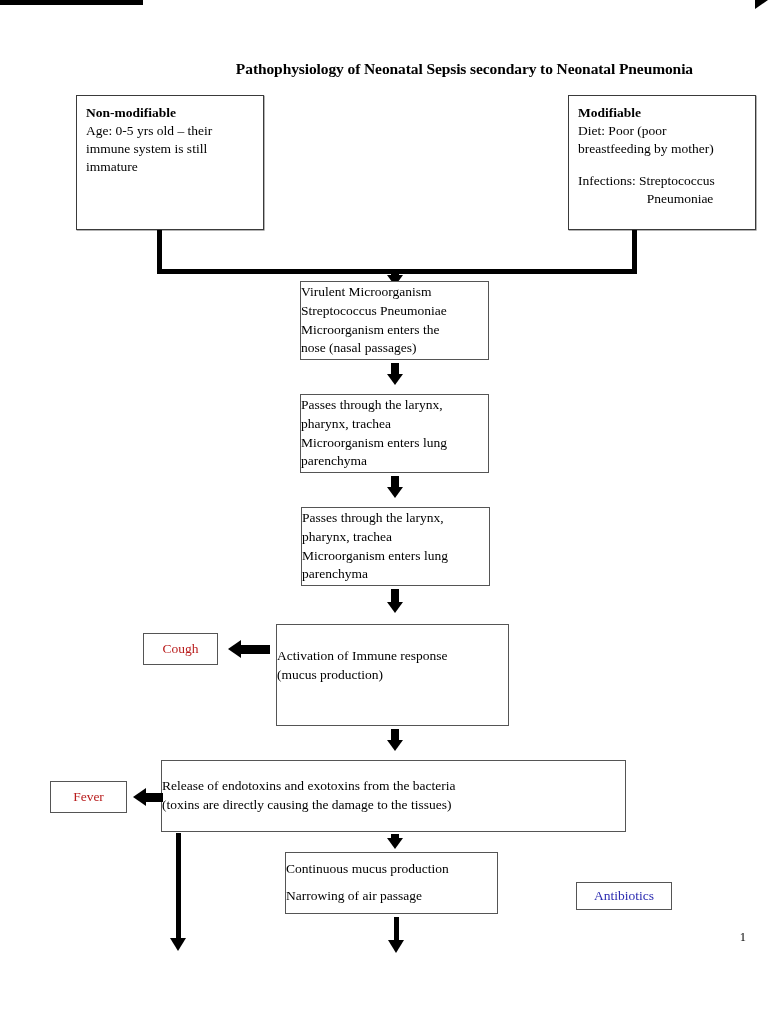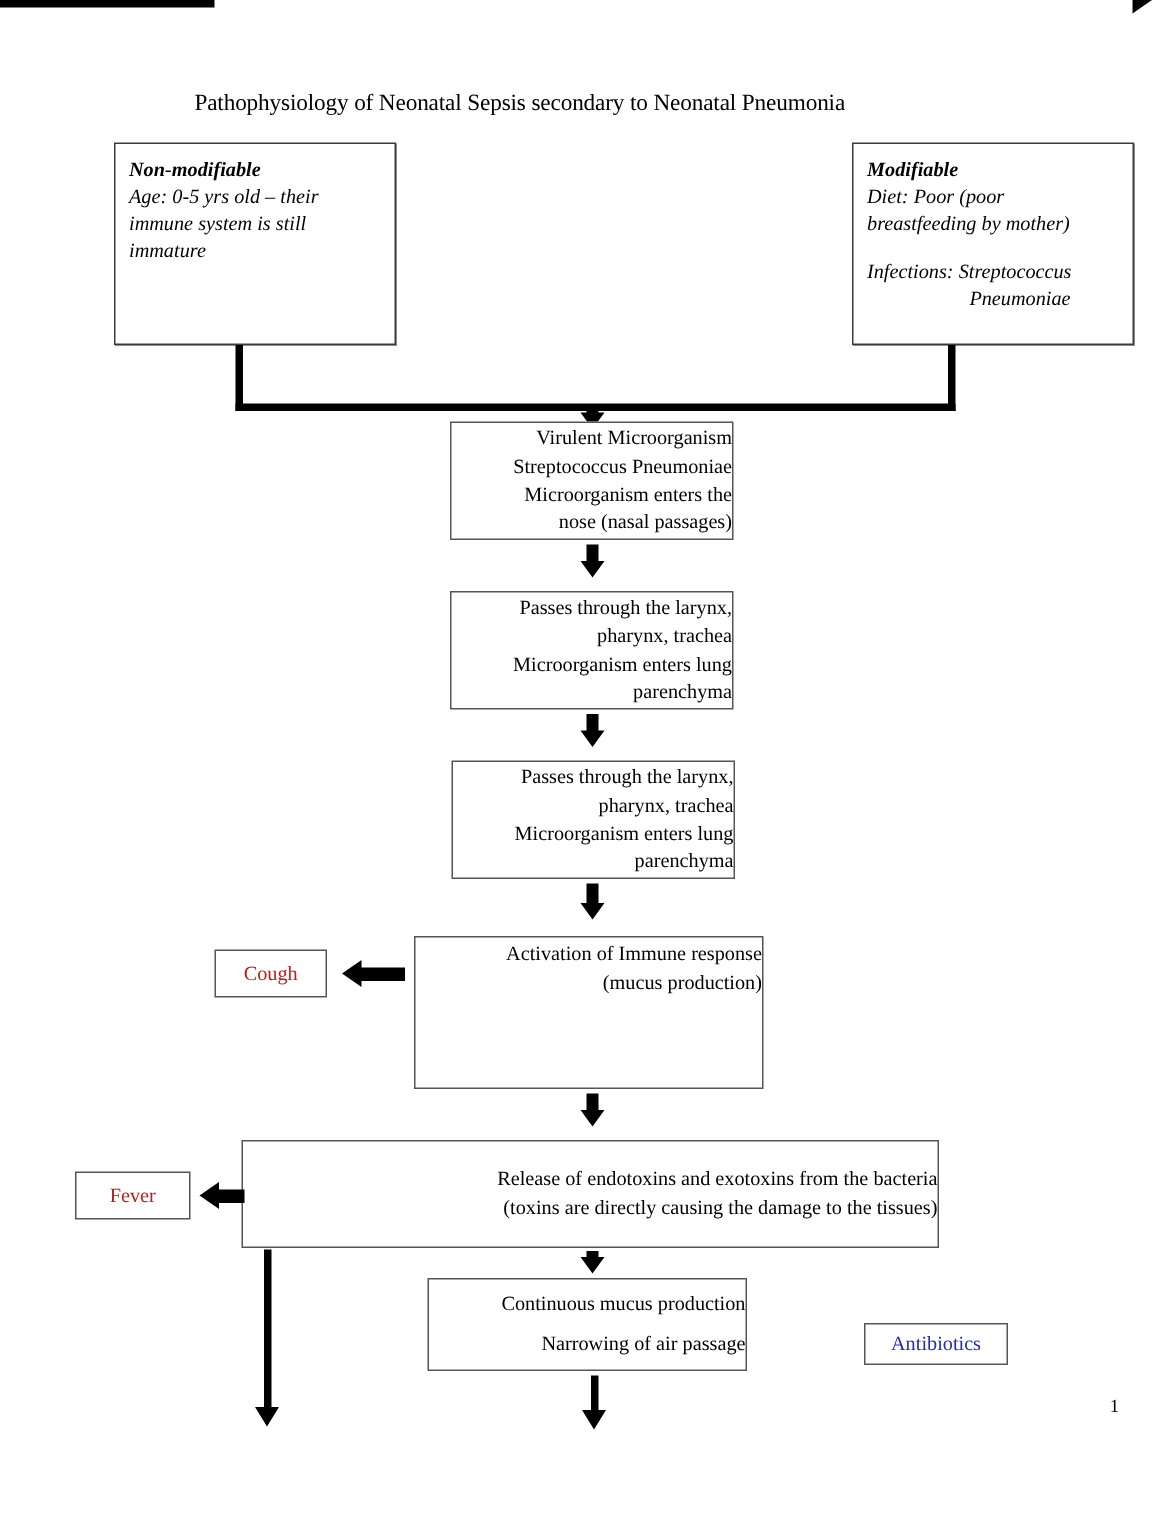--- a/index.html
+++ b/index.html
@@ -16,51 +16,51 @@
     font-family: "Liberation Serif", "DejaVu Serif", serif;
     color: #000000;
   }
 
   
   #chart-title {
     position: absolute;
     left: 0;
     top: 60px;
     width: 693px;
-    text-align: center;
+    text-align: right;
     font-size: 15.5px;
-    font-weight: normal;
+    font-weight: bold;
     letter-spacing: -0.1px;
   }
 
   
   .box {
     position: absolute;
     box-sizing: border-box;
     background: #ffffff;
     border: 1px solid #4a4a4a;
     font-size: 13.5px;
     line-height: 1.33;
   }
   .box.thick { border: 1px solid #3a3a3a; box-shadow: 0.6px 0.6px 0 #808080; }
-  .box-pad { padding: 8px 9px; font-style: italic; }
+  .box-pad { padding: 8px 9px; }
   .lead { font-weight: bold; }
 
   .flowbox {
     position: absolute;
     box-sizing: border-box;
     background: #ffffff;
     border: 1px solid #555555;
     font-size: 13.5px;
     line-height: 1.38;
     text-align: center;
     display: flex;
     flex-direction: column;
     justify-content: center;
-    align-items: flex-end;
+    align-items: flex-start;
   }
   .flowbox .ln { display: block; white-space: nowrap; }
 
   
   .outcome {
     position: absolute;
     box-sizing: border-box;
     background: #ffffff;
     border: 1px solid #555555;
     display: flex;
@@ -227,21 +227,21 @@
     <span class="ln">pharynx, trachea</span>
     <span class="ln">Microorganism enters lung</span>
     <span class="ln">parenchyma</span>
   </div>
 
   <div class="arrow-down-fat" style="left:395px; top:589px;">
     <div class="stem" style="height:16px;"></div>
     <div class="head" style="top:13px;"></div>
   </div>
 
-  <div class="flowbox" style="left:276px; top:624px; width:233px; height:102px; justify-content:flex-start; padding-top:2px;">
+  <div class="flowbox" style="left:276px; top:624px; width:233px; height:102px; justify-content:flex-start; padding-top:22px;">
     <span class="ln">Activation of Immune response</span>
     <span class="ln">(mucus production)</span>
   </div>
 
   <div class="outcome red" style="left:143px; top:633px; width:75px; height:32px;">
     <span>Cough</span>
   </div>
   <div class="arrow-left" style="left:228px; top:649px; width:42px; height:0;">
     <div class="stem" style="width:30px;"></div>
     <div class="head"></div>

